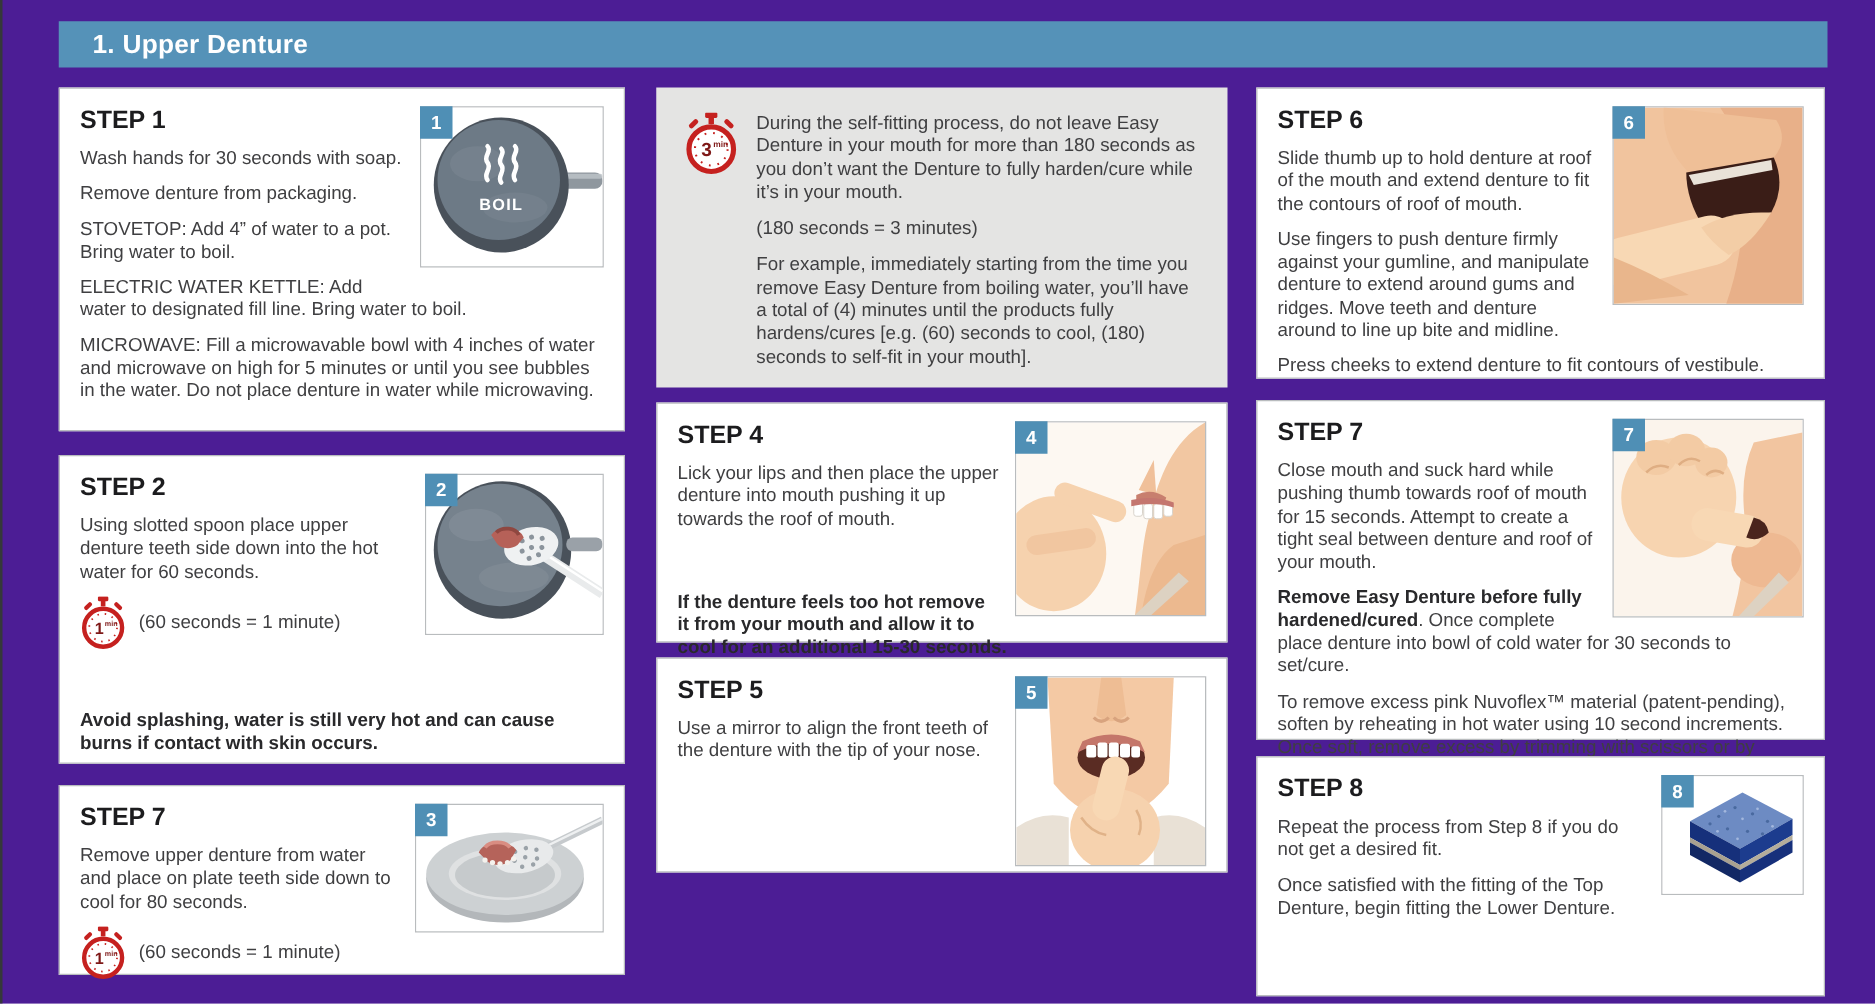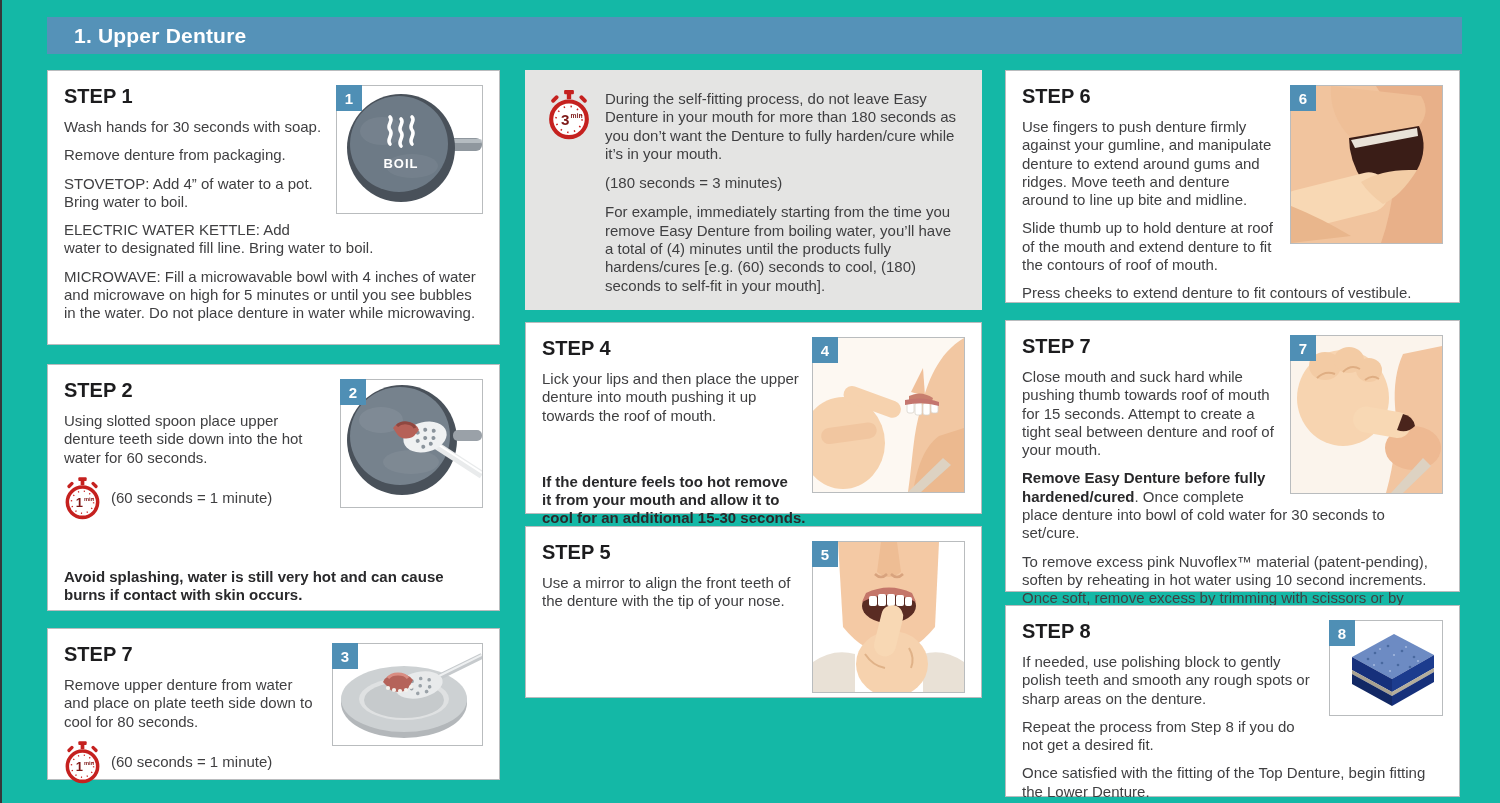--- a/index.html
+++ b/index.html
@@ -1,16 +1,16 @@
 <!DOCTYPE html>
 <html><head>
 <meta charset="utf-8">
 <style>
   html,body{margin:0;padding:0;background:#fff;}
-  .canvas{position:relative;width:1500px;height:803px;background:#14b8a6;
+  .canvas{position:relative;width:1500px;height:803px;background:#4c1d95;
     font-family:"Liberation Sans",sans-serif;overflow:hidden;color:#3f3f41;}
   .page-edge{position:absolute;left:0;top:0;width:2px;height:803px;background:#35383a;}
   .hdr{position:absolute;left:47px;top:17px;width:1415px;height:37px;background:#5592b8;
     color:#fff;font-weight:700;font-size:21px;line-height:37px;padding-left:27px;
     box-sizing:border-box;letter-spacing:.2px;}
   .box{position:absolute;background:#fff;border:1px solid #b9bcbe;box-sizing:border-box;
     padding:12px 16px 10px 16px;}
   .box.info{background:#e4e4e3;border:none;padding:20px 22px;}
   .title{font-size:20px;font-weight:700;color:#1c1c1e;margin:2px 0 10px 0;}
   .p{margin:0 0 10px 0;font-size:15px;line-height:1.22;}
@@ -255,22 +255,22 @@
         <path d="M58,52 L128,40 Q138,62 126,84 L72,96 Q58,74 58,52 Z" fill="#3a1d17"></path>
         <path d="M60,54 L126,42 L127,50 L64,62 Z" fill="#e9e2d8"></path>
         <g transform="rotate(-14 55 110)">
           <rect x="-14" y="92" width="112" height="40" rx="20" fill="#f8d8b4"></rect>
         </g>
         <path d="M70,96 Q90,84 118,84 L126,84 Q110,110 92,118 Q78,108 70,96 Z" fill="#f3cda6"></path>
         <path d="M0,120 Q30,132 60,150 L0,157 Z" fill="#e9b68c"></path>
       </svg>
     </div>
     <div class="title">STEP 6</div>
+    <p class="p">Slide thumb up to hold denture at roof of the mouth and extend denture to fit the contours of roof of mouth.</p>
     <p class="p">Use fingers to push denture firmly against your gumline, and manipulate denture to extend around gums and ridges. Move teeth and denture around to line up bite and midline.</p>
-    <p class="p">Slide thumb up to hold denture at roof of the mouth and extend denture to fit the contours of roof of mouth.</p>
     <p class="p">Press cheeks to extend denture to fit contours of vestibule.</p>
   </div>
 
   <div class="box" style="left:1005px;top:320px;width:455px;height:272px;">
     <div class="img" style="width:151px;height:157px;">
       <div class="badge">7</div>
       <svg width="151" height="157" viewBox="0 0 151 157">
         <rect width="151" height="157" fill="#fbf4ec"></rect>
         <path d="M151,10 L151,157 L95,157 Q108,110 104,70 Q102,40 112,18 Z" fill="#f2c5a0"></path>
         <ellipse cx="122" cy="112" rx="28" ry="22" fill="#eeb992"></ellipse>
@@ -320,17 +320,16 @@
         </g>
         <polygon points="62,58 104,34 104,47 62,71" fill="#1c3c8e"></polygon>
         <polygon points="62,71 104,47 104,51 62,75" fill="#b4ad9b"></polygon>
         <polygon points="62,75 104,51 104,61 62,85" fill="#16307b"></polygon>
         <polygon points="22,36 62,58 62,71 22,49" fill="#16307b"></polygon>
         <polygon points="22,49 62,71 62,75 22,53" fill="#a8a190"></polygon>
         <polygon points="22,53 62,75 62,85 22,63" fill="#122864"></polygon>
       </svg>
     </div>
     <div class="title">STEP 8</div>
-    <p class="p">If needed, use polishing block to gently polish teeth and smooth any rough spots or sharp areas on the denture.</p>
     <p class="p">Repeat the process from Step 8 if you do not get a desired fit.</p>
     <p class="p">Once satisfied with the fitting of the Top Denture, begin fitting the Lower Denture.</p>
   </div>
 </div>
 
 </body></html>

